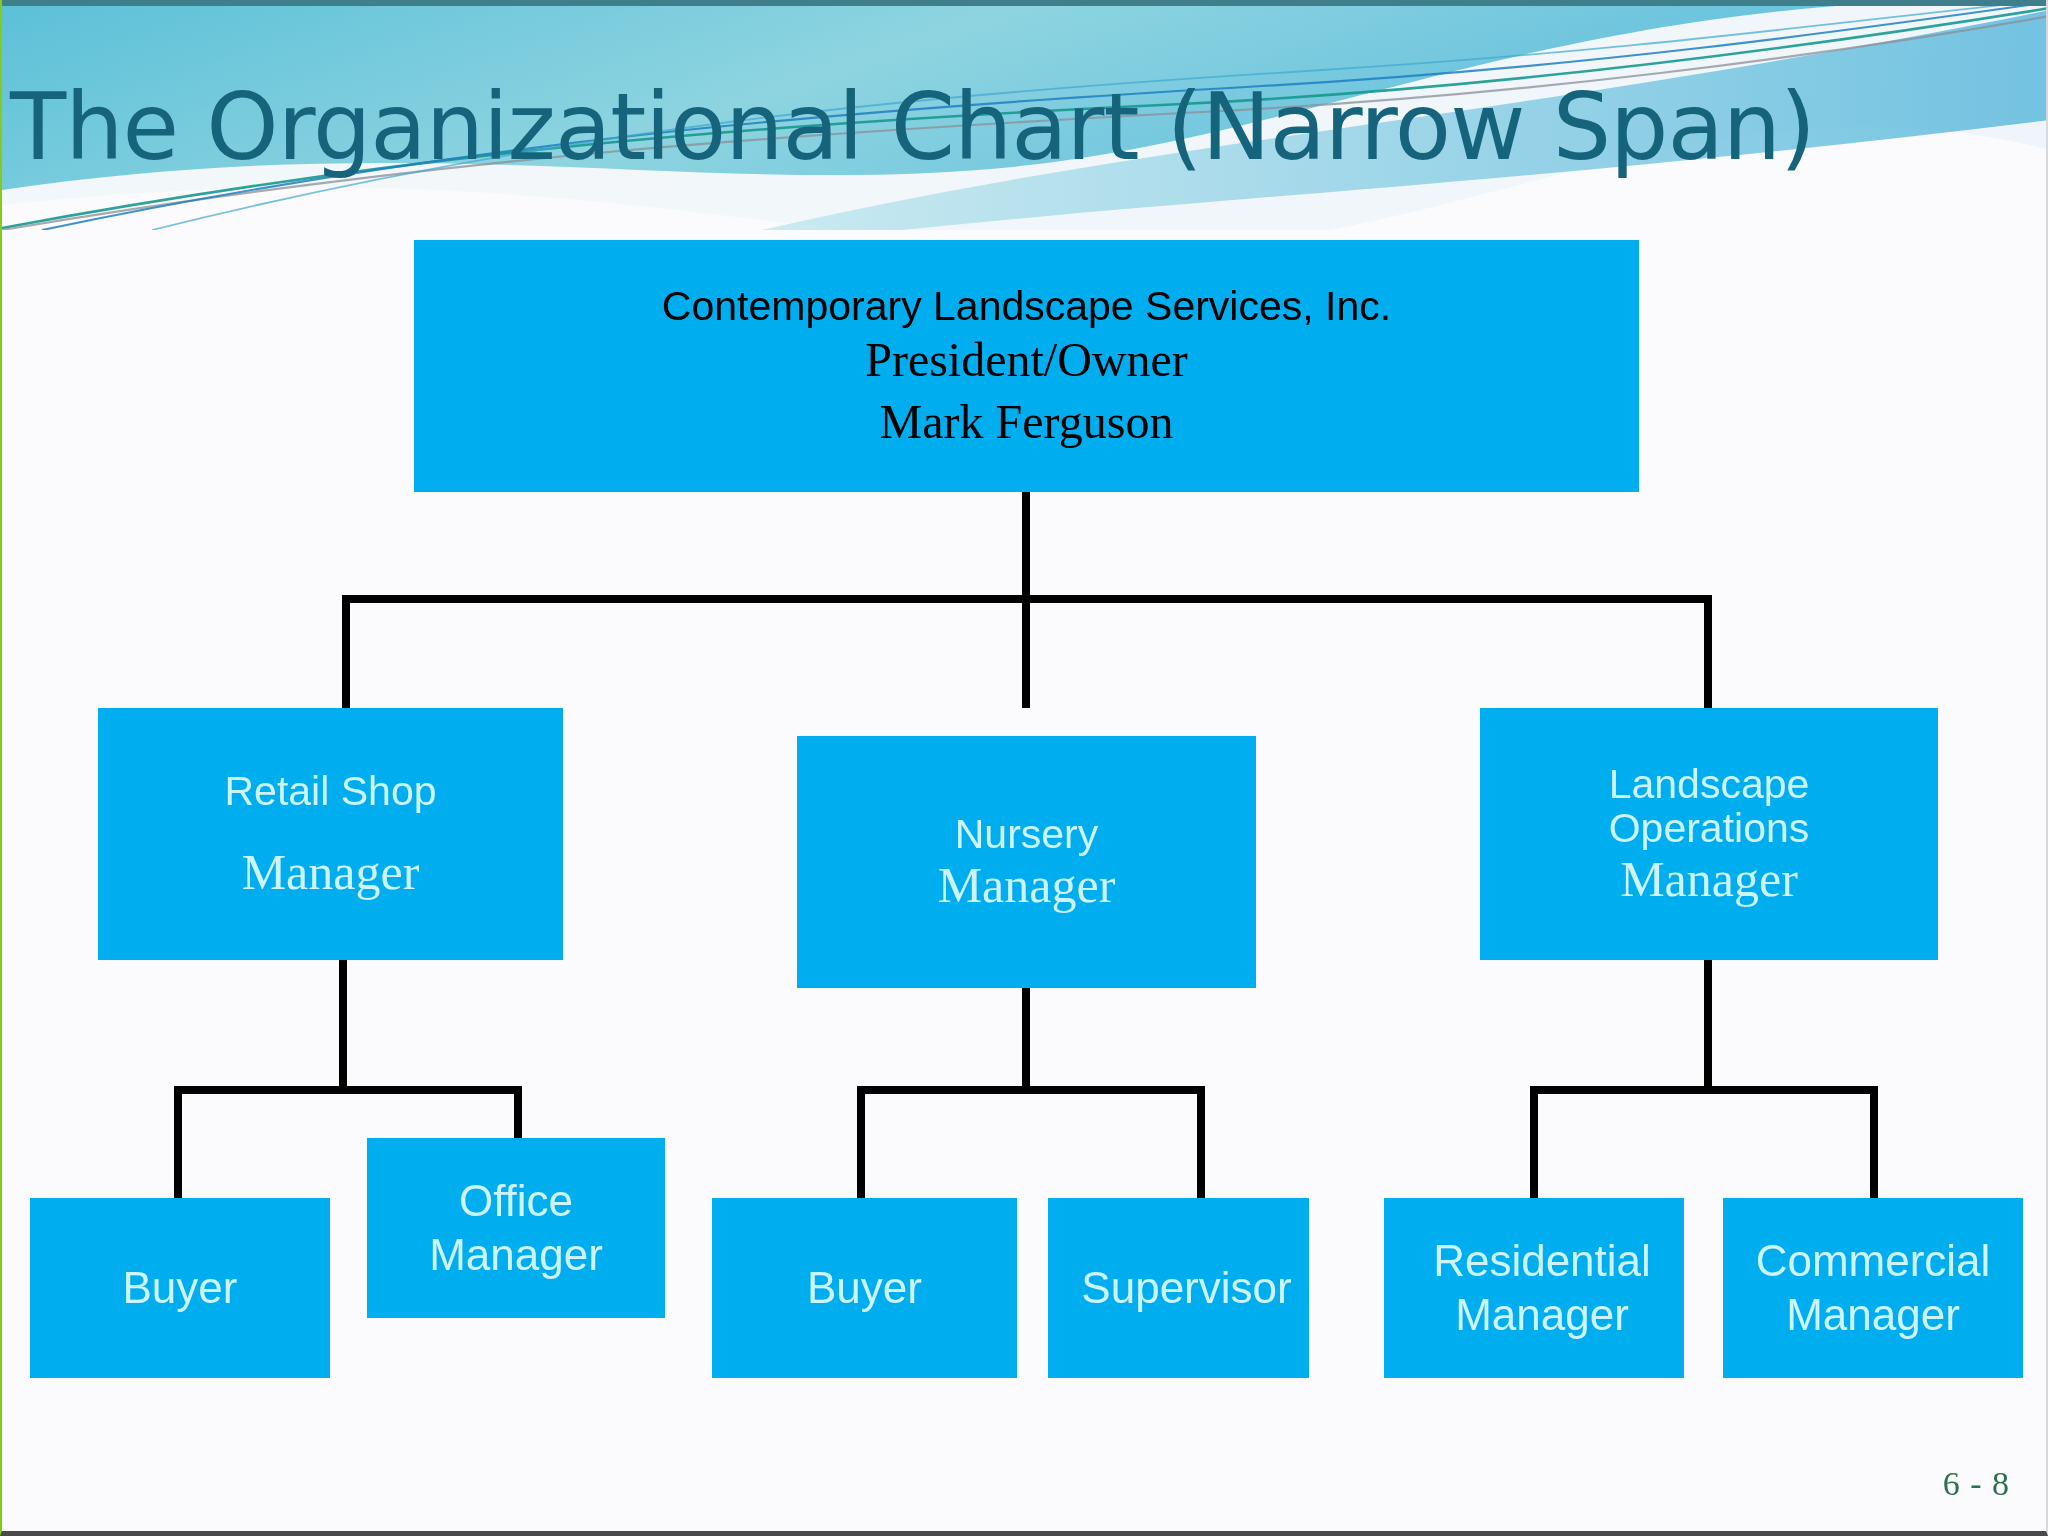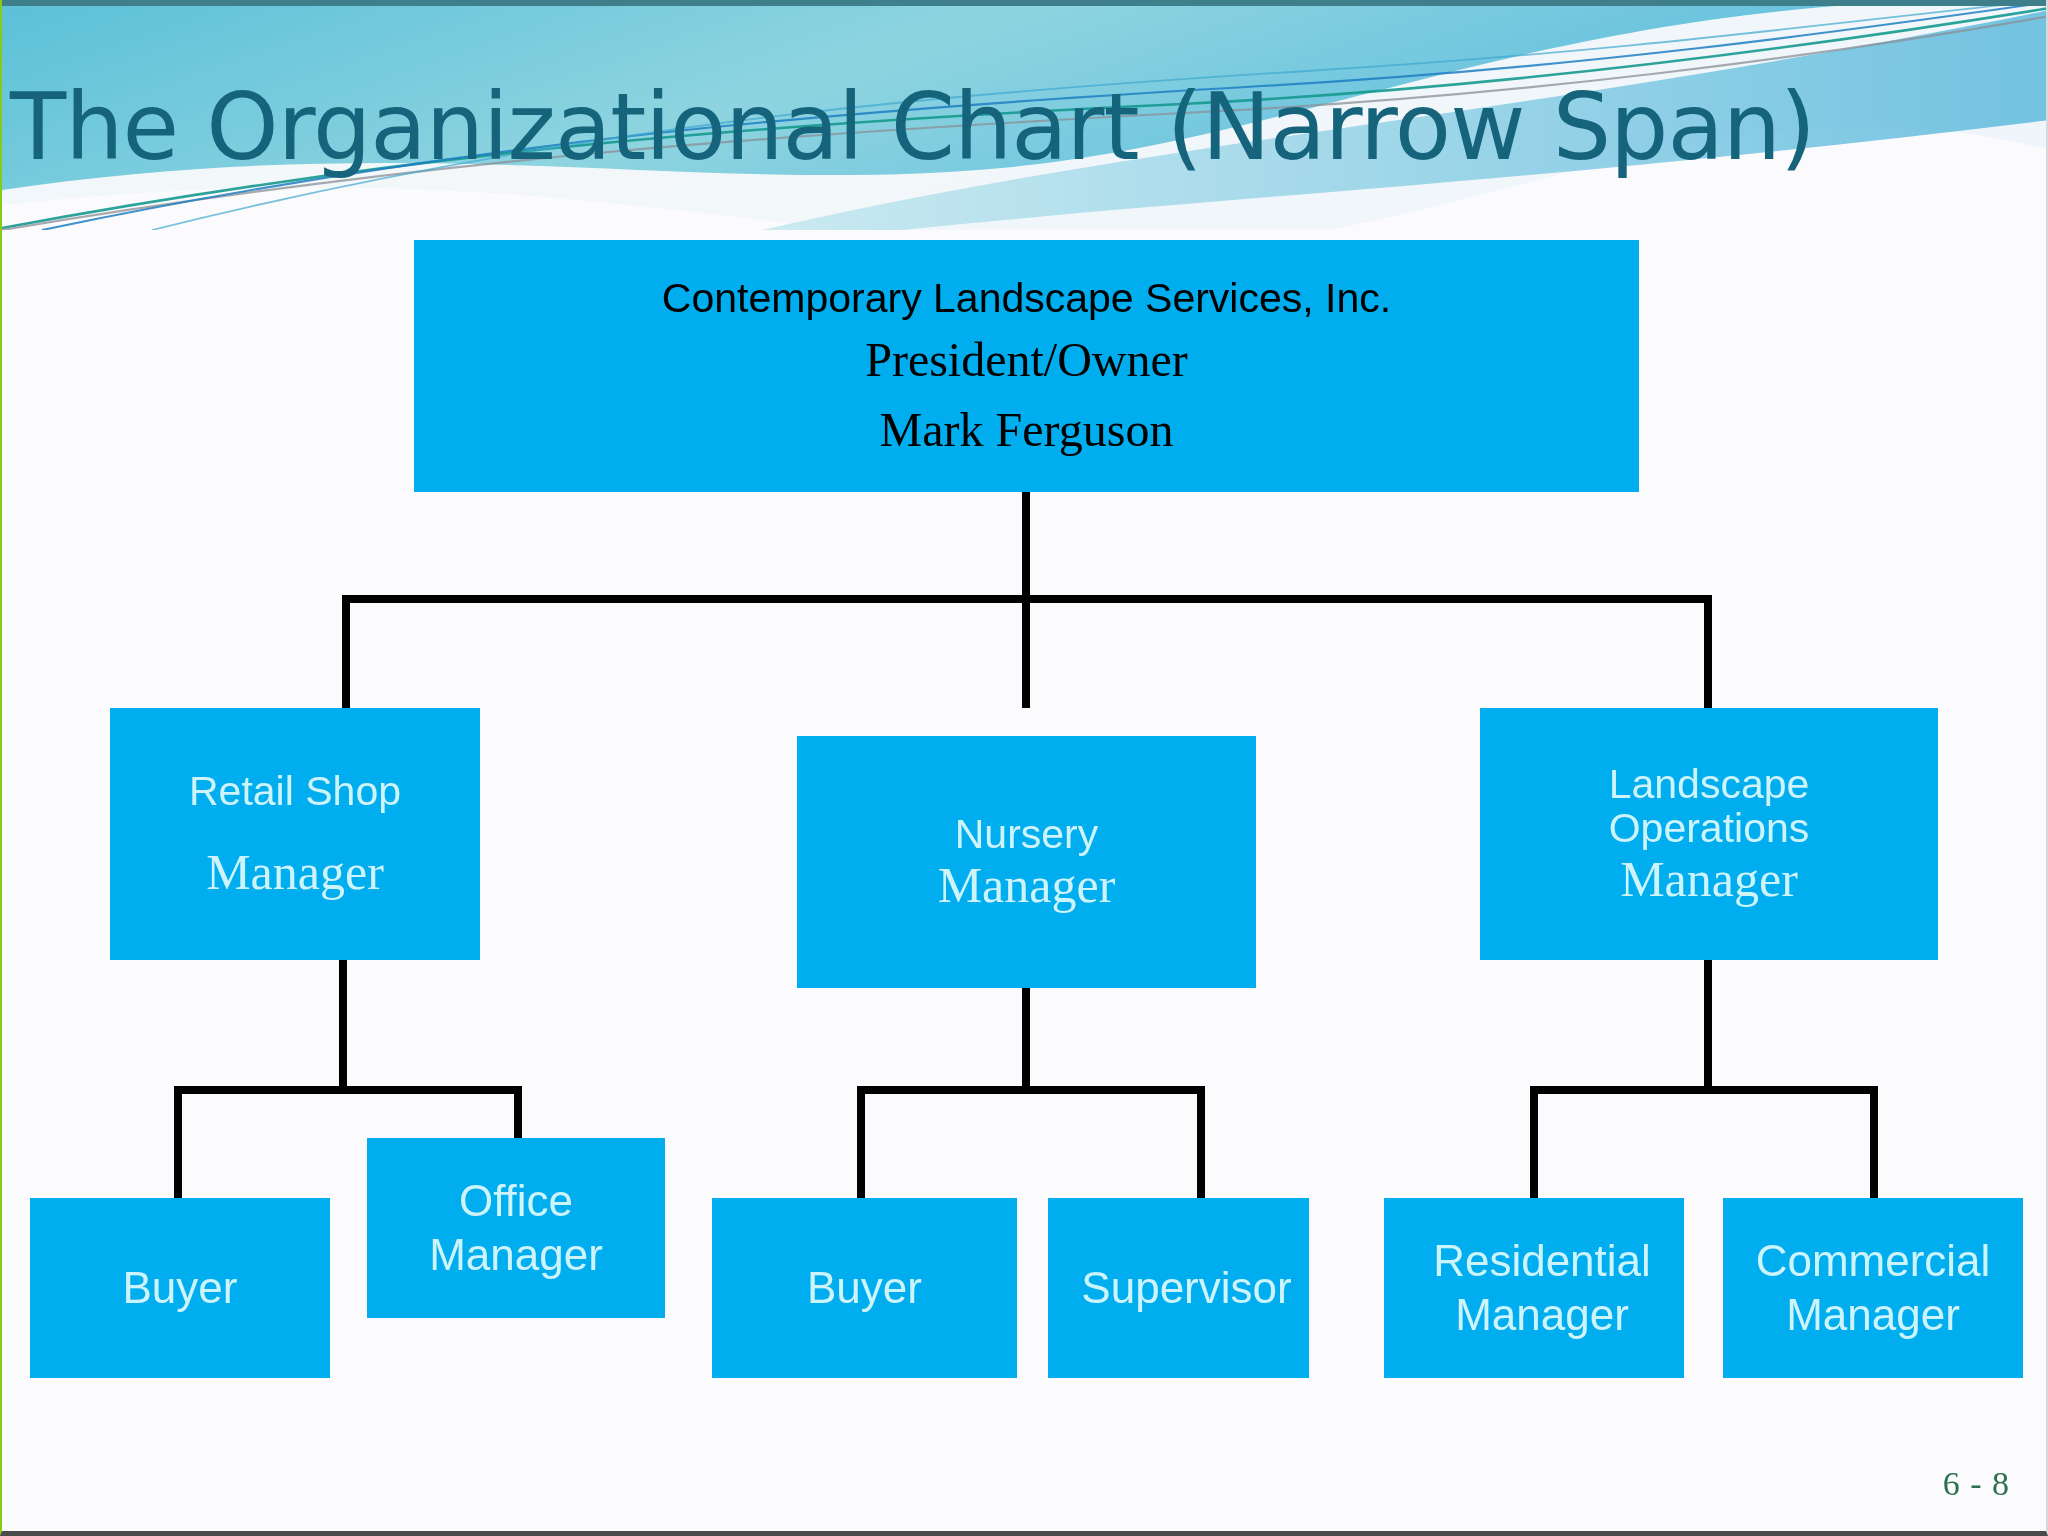--- a/index.html
+++ b/index.html
@@ -60,21 +60,20 @@
     flex-direction: column;
     align-items: center;
     justify-content: center;
     text-align: center;
     color: #cdf3fb;
     line-height: 1.08;
   }
   .box.root {
     color: #000000;
     background: #00ADEE;
-    gap: 8px;
   }
   .line-sans  { font-family: "Liberation Sans", sans-serif; }
   .line-serif { font-family: "Liberation Serif", serif; }
 
   
   .root .l1 { font-size: 41px; }
   .root .l2 { font-size: 48px; margin-top: 6px; }
   .root .l3 { font-size: 48px; margin-top: 10px; }
 
   
@@ -160,21 +159,21 @@
   <div class="conn" style="left:1528px; top:1086px; width:348px; height:8px;"></div>
   <div class="conn" style="left:1528px; top:1086px; width:8px; height:112px;"></div>
   <div class="conn" style="left:1868px; top:1086px; width:8px; height:112px;"></div>
 
   <div class="box root" style="left:412px; top:240px; width:1225px; height:252px;">
     <div class="l1 line-sans">Contemporary Landscape Services, Inc.</div>
     <div class="l2 line-serif">President/Owner</div>
     <div class="l3 line-serif">Mark Ferguson</div>
   </div>
 
-  <div class="box mid" style="left:108px; top:708px; width:370px; height:252px;gap:29px;">
+  <div class="box mid" style="left:96px; top:708px; width:465px; height:252px;gap:29px;">
     <div class="l1 line-sans">Retail Shop</div>
     <div class="l2 line-serif">Manager</div>
   </div>
 
   <div class="box mid" style="left:795px; top:708px; width:459px; height:252px;margin-top:28px;">
     <div class="l1 line-sans">Nursery</div>
     <div class="l2 line-serif">Manager</div>
   </div>
 
   <div class="box mid threeline" style="left:1478px; top:708px; width:458px; height:252px;">

